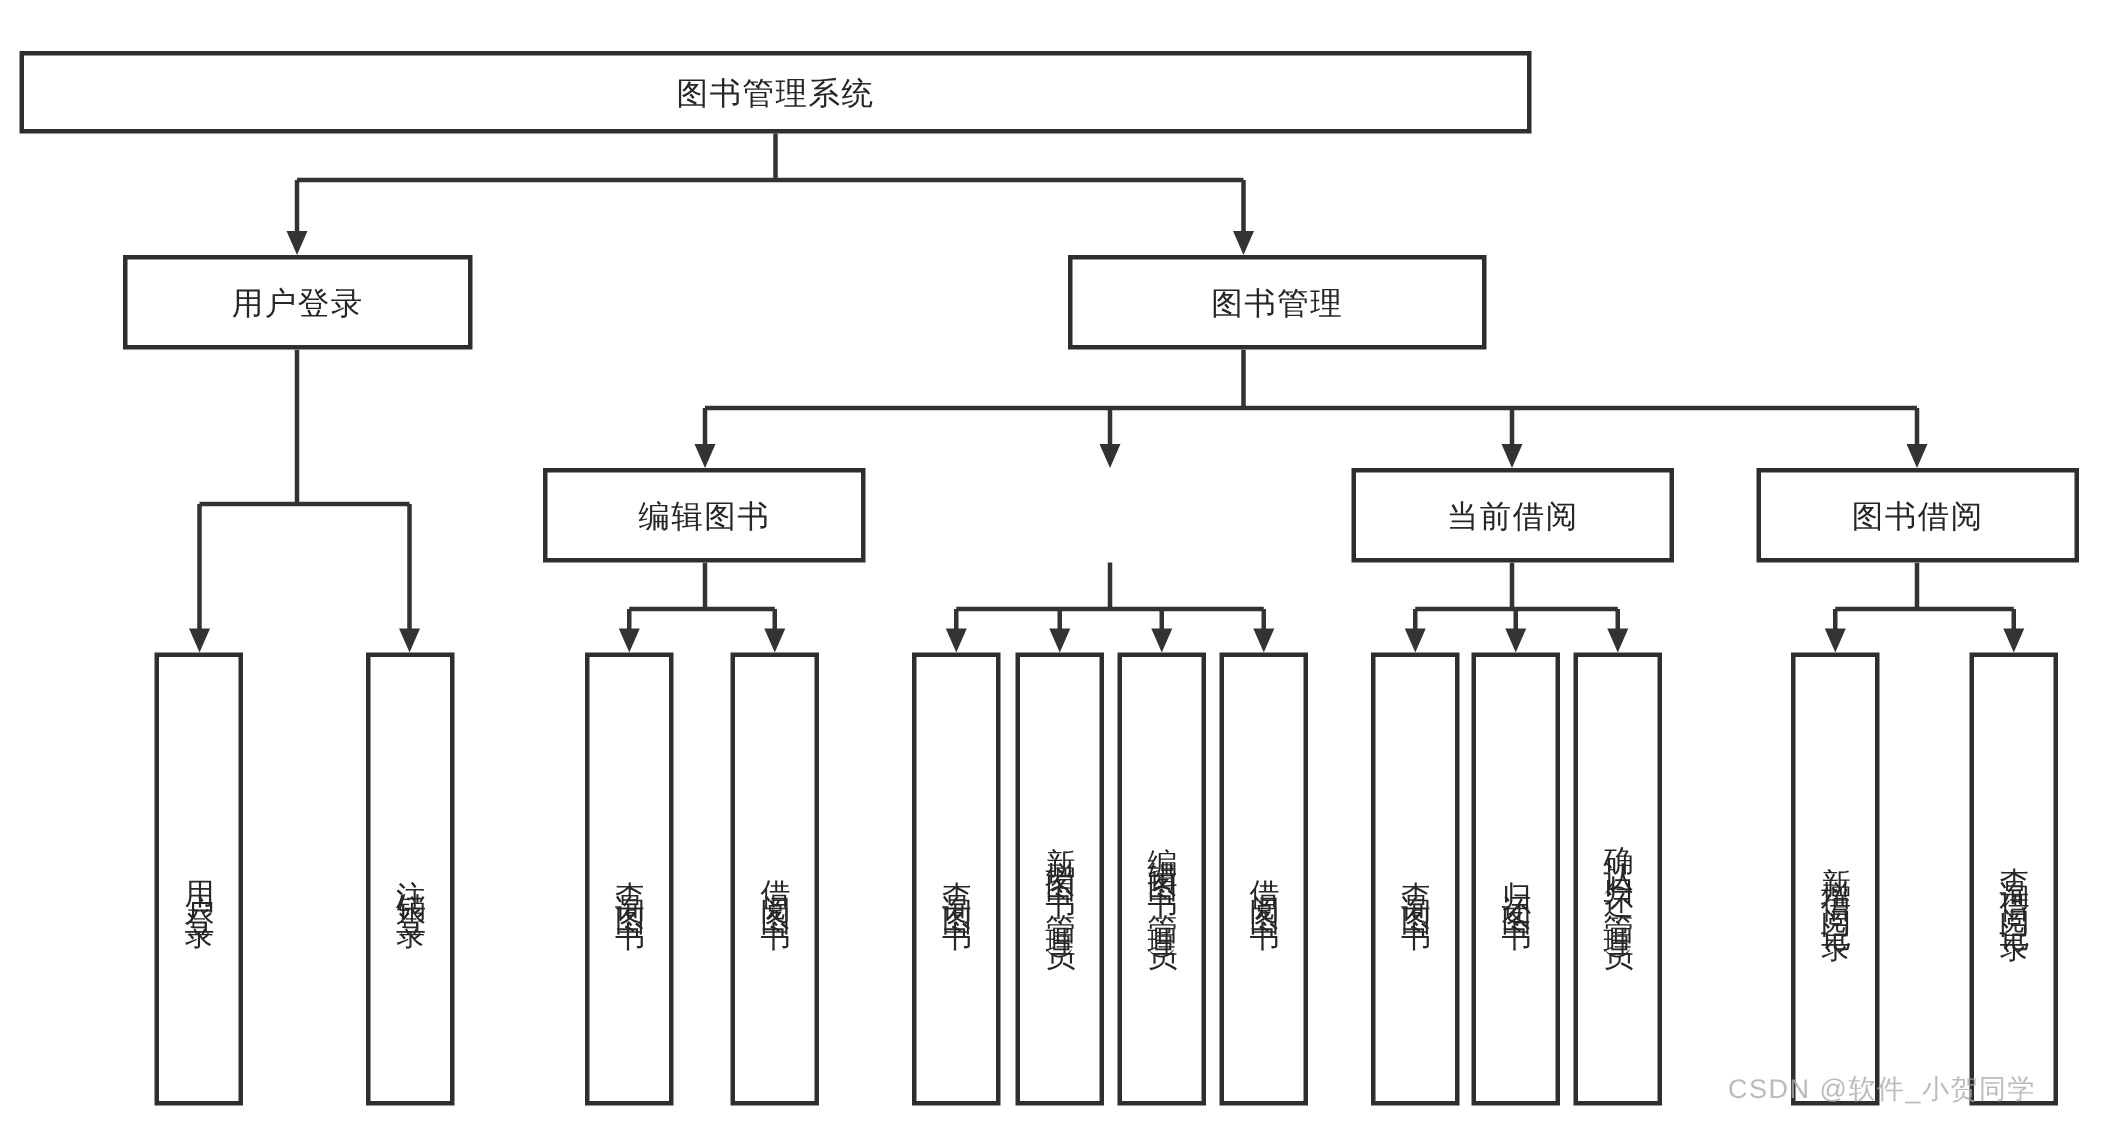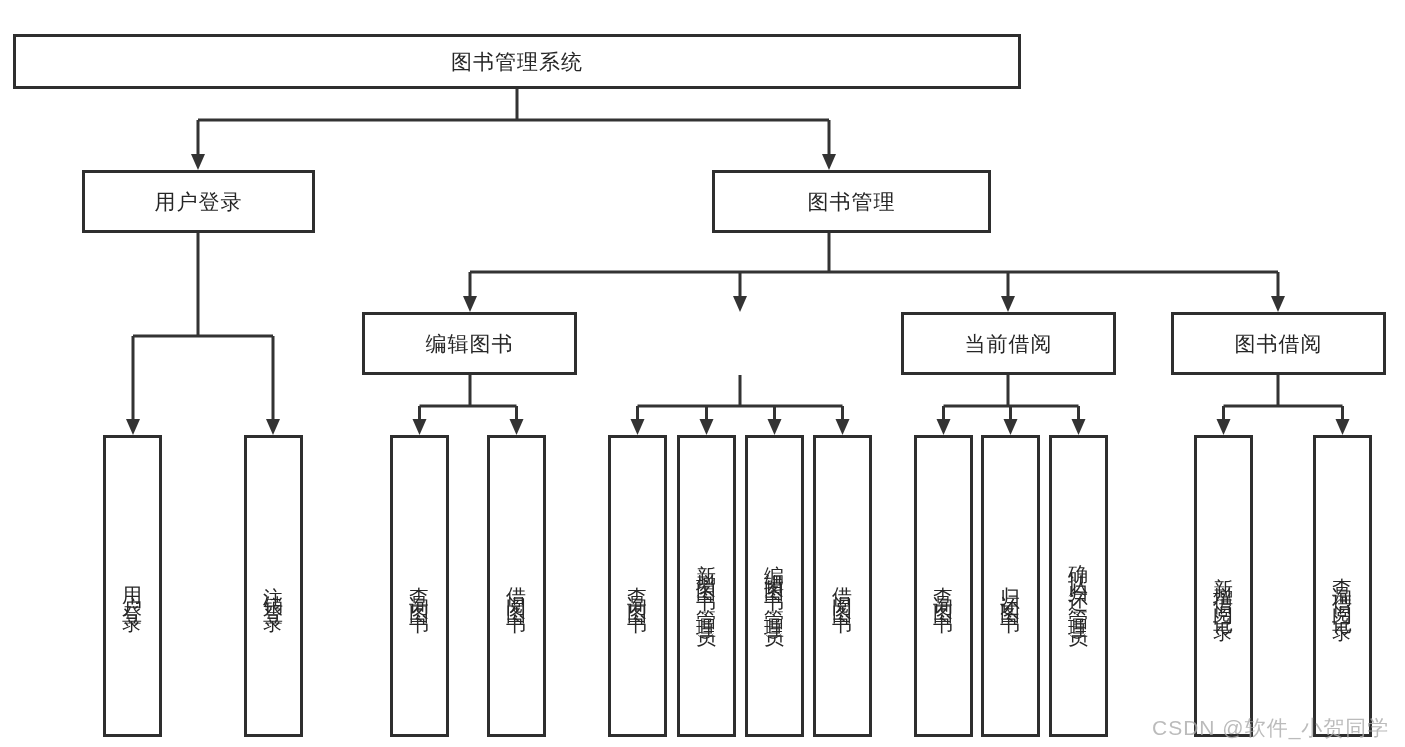--- a/index.html
+++ b/index.html
@@ -36,21 +36,21 @@
   .vnode{
     writing-mode:vertical-rl;
     font-size:20px;
     letter-spacing:9px;
     line-height:1;
     padding-top:6px;
   }
   .watermark{
     position:absolute;
     left:1152px;top:714px;
-    font-size:21px;
+    font-size:18px;
     color:var(--watermark);
     opacity:0.8;
     letter-spacing:1px;
     z-index:5;
     white-space:nowrap;
   }
 </style>
 </head>
 <body>
 

